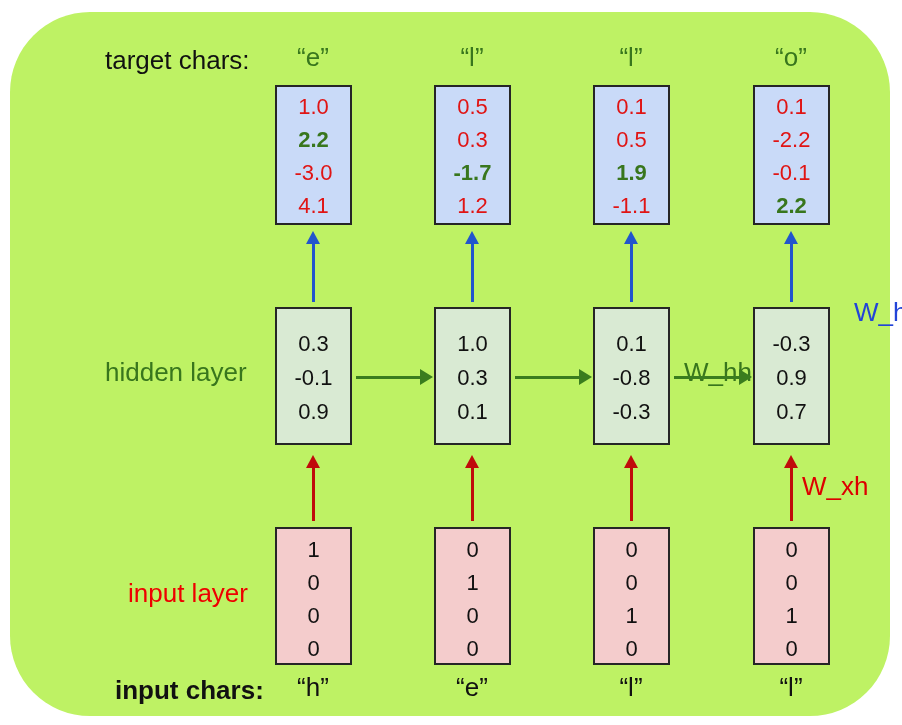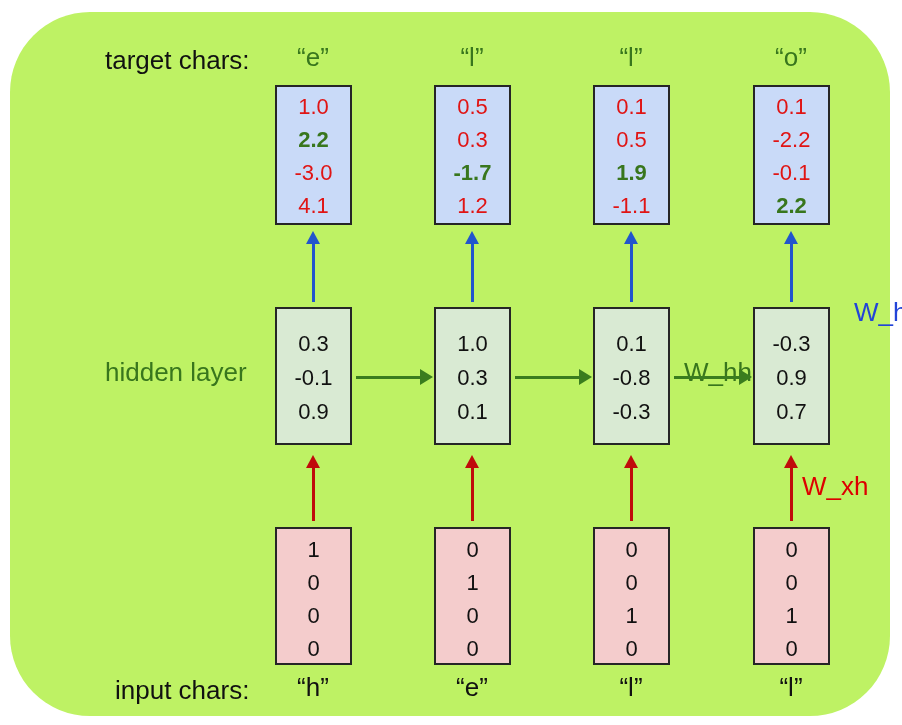--- a/index.html
+++ b/index.html
@@ -31,21 +31,21 @@
   }
   .char-target { top:30px; color:#38761d; }
   .char-input  { top:660px; color:#111111; }
   .cc0 { left:263px; } .cc1 { left:422px; } .cc2 { left:581px; } .cc3 { left:741px; }
   
   .lbl { position:absolute; font-size:26px; white-space:nowrap; }
   .lbl-target { left:95px;  top:33px;  color:#111111; }
   .lbl-output { left:95px;  top:128px; color:#0d0dee; }
   .lbl-hidden { left:95px;  top:345px; color:#38761d; }
   .lbl-input  { left:118px; top:566px; color:#ee0000; }
-  .lbl-inchars{ left:105px; top:663px; color:#111111; }
+  .lbl-inchars{ left:105px; top:663px; color:#111111;font-weight:bold; }
   .lbl-why { left:844px; top:241px; color:#2244d8;margin-top:44px; }
   .lbl-whh { left:666px; top:345px; color:#38761d;margin-left:8px; }
   .lbl-wxh { left:792px; top:459px; color:#dd0000; }
   
   .varrow { position:absolute; width:14px; }
   .varrow .head {
     width:0; height:0; margin:0 auto;
     border-left:7px solid transparent; border-right:7px solid transparent;
   }
   .varrow .shaft { width:3px; margin:0 auto; }
@@ -70,20 +70,21 @@
   .ha1 { left:505px; width:77px; }
   .ha2 { left:664px; width:78px; }
 </style>
 </head>
 <body>
 
 <div class="slide">
 
   <div class="lbl lbl-target">target chars:</div>
   <div class="lbl lbl-hidden">hidden layer</div>
+  <div class="lbl lbl-input">input layer</div>
   <div class="lbl lbl-inchars">input chars:</div>
 
   <div class="lbl lbl-why">W_hy</div>
   <div class="lbl lbl-whh">W_hh</div>
   <div class="lbl lbl-wxh">W_xh</div>
 
   <div class="char char-target cc0">“e”</div>
   <div class="char char-target cc1">“l”</div>
   <div class="char char-target cc2">“l”</div>
   <div class="char char-target cc3">“o”</div>

